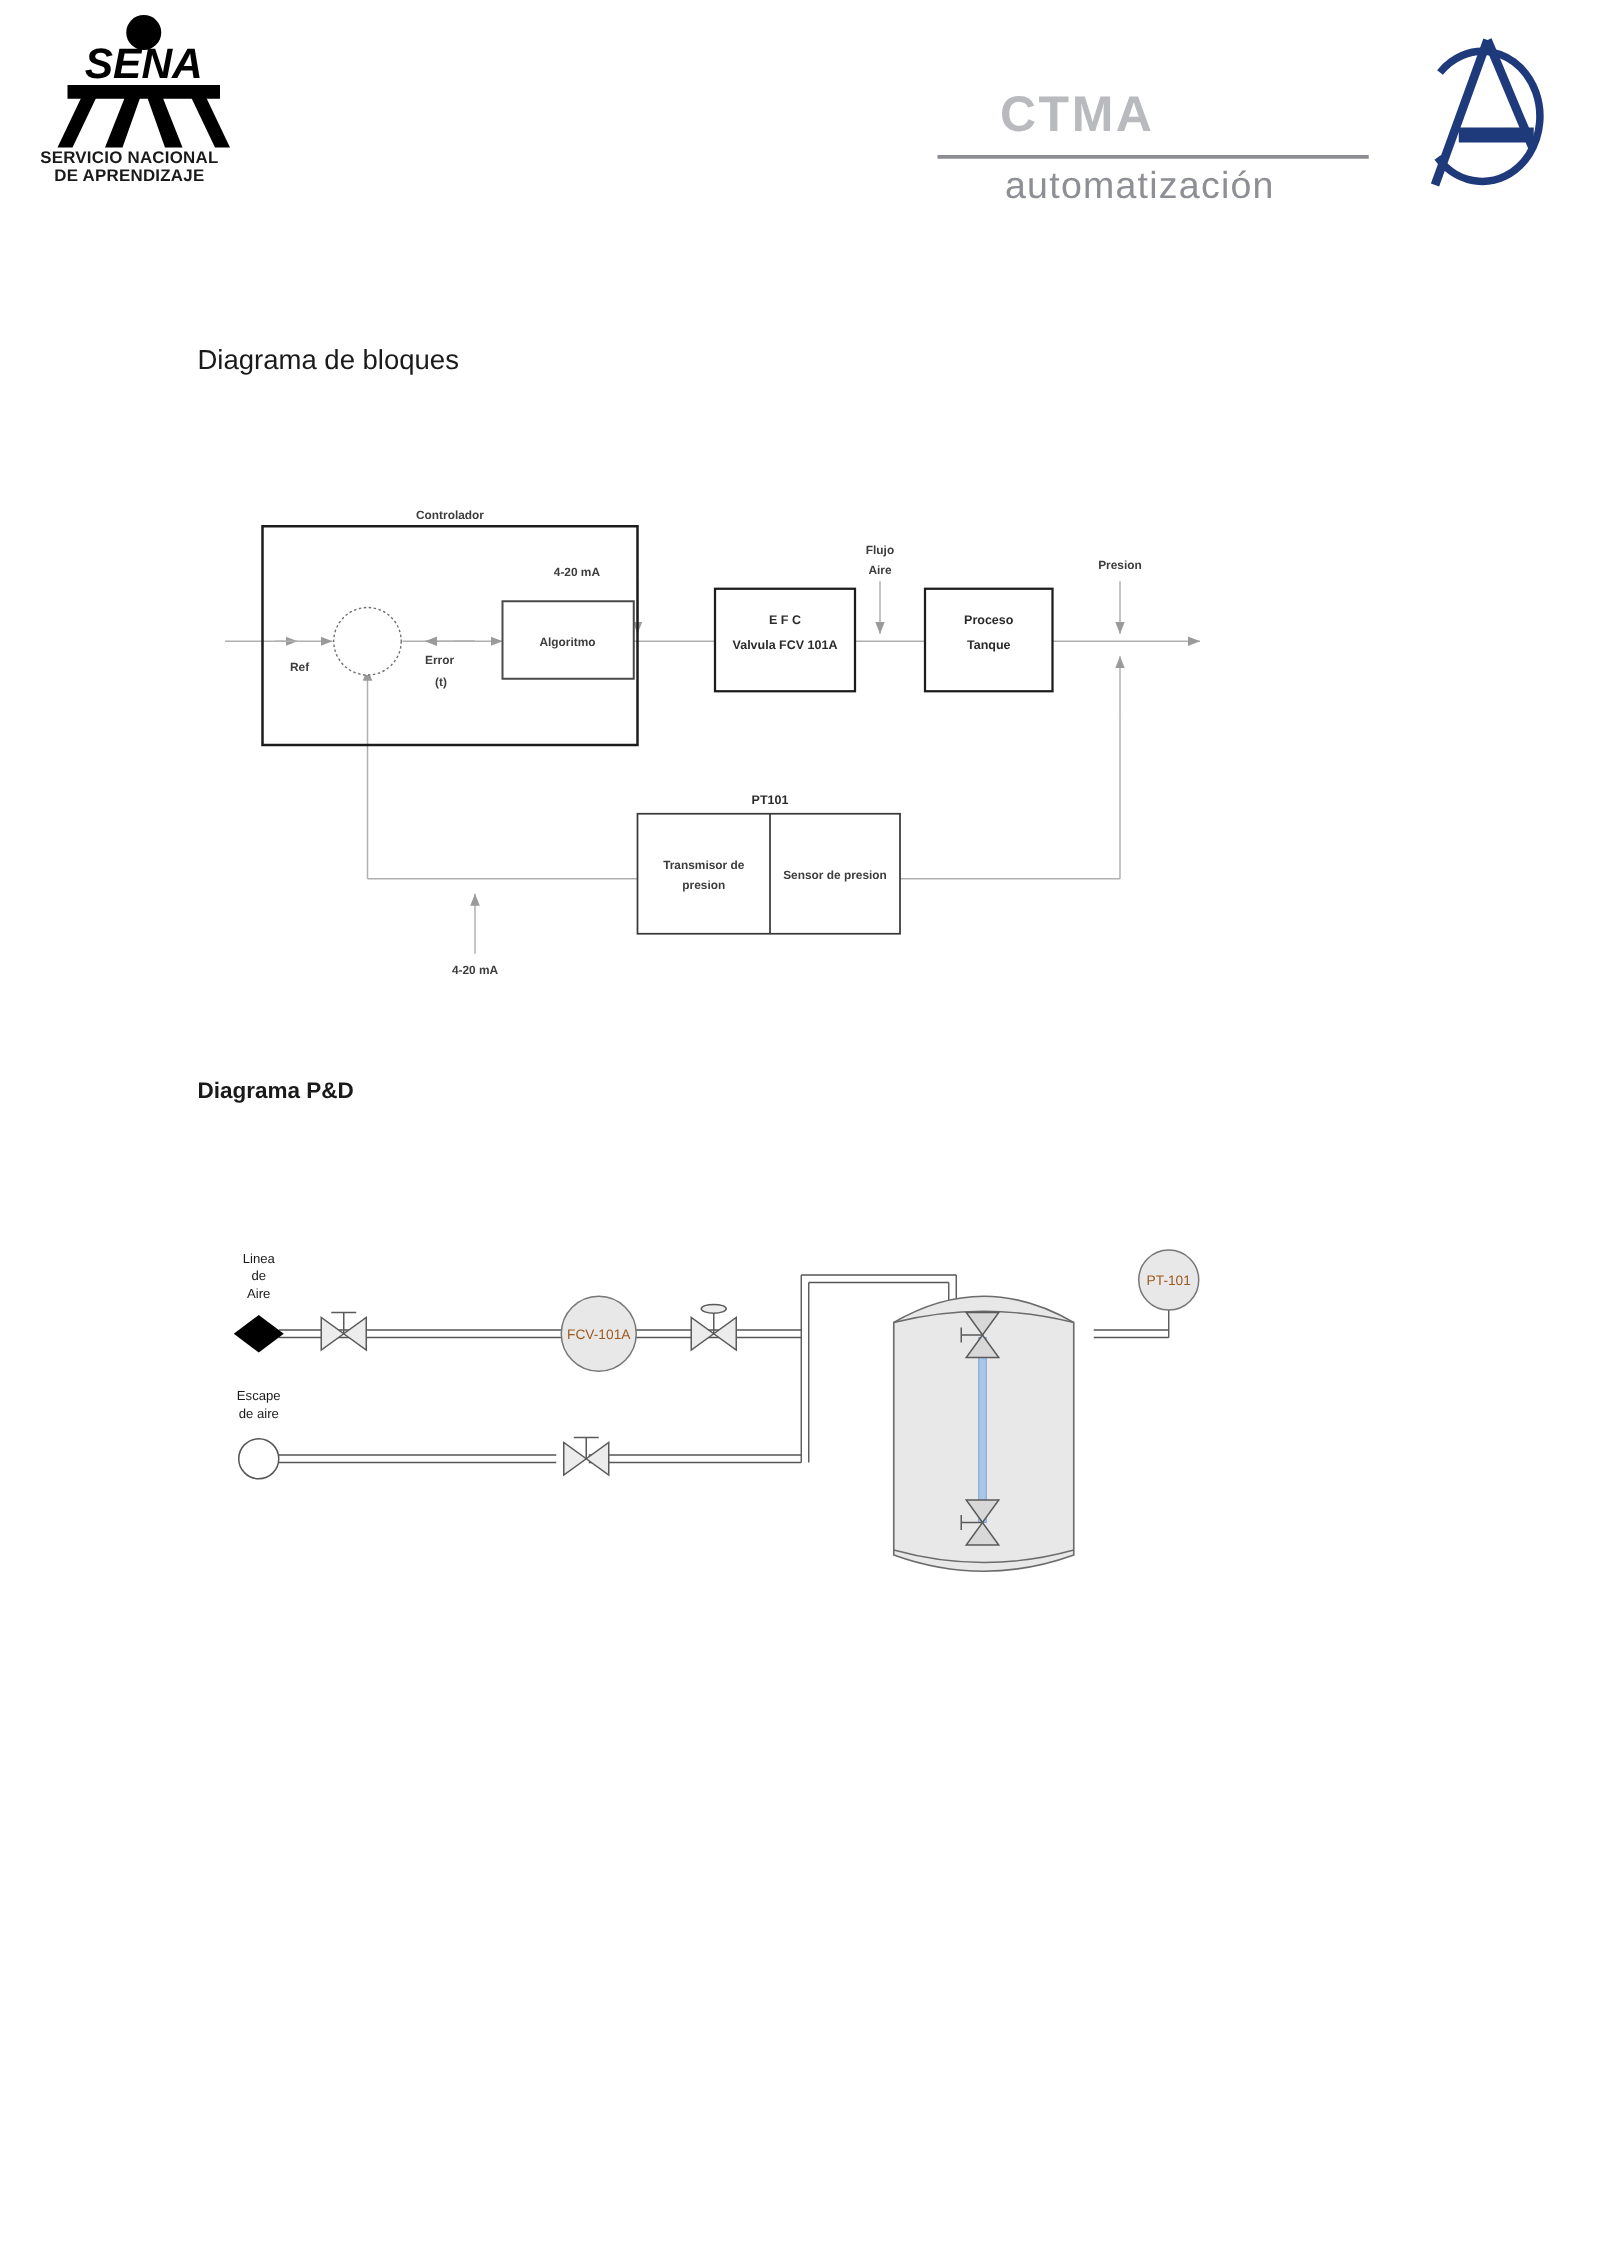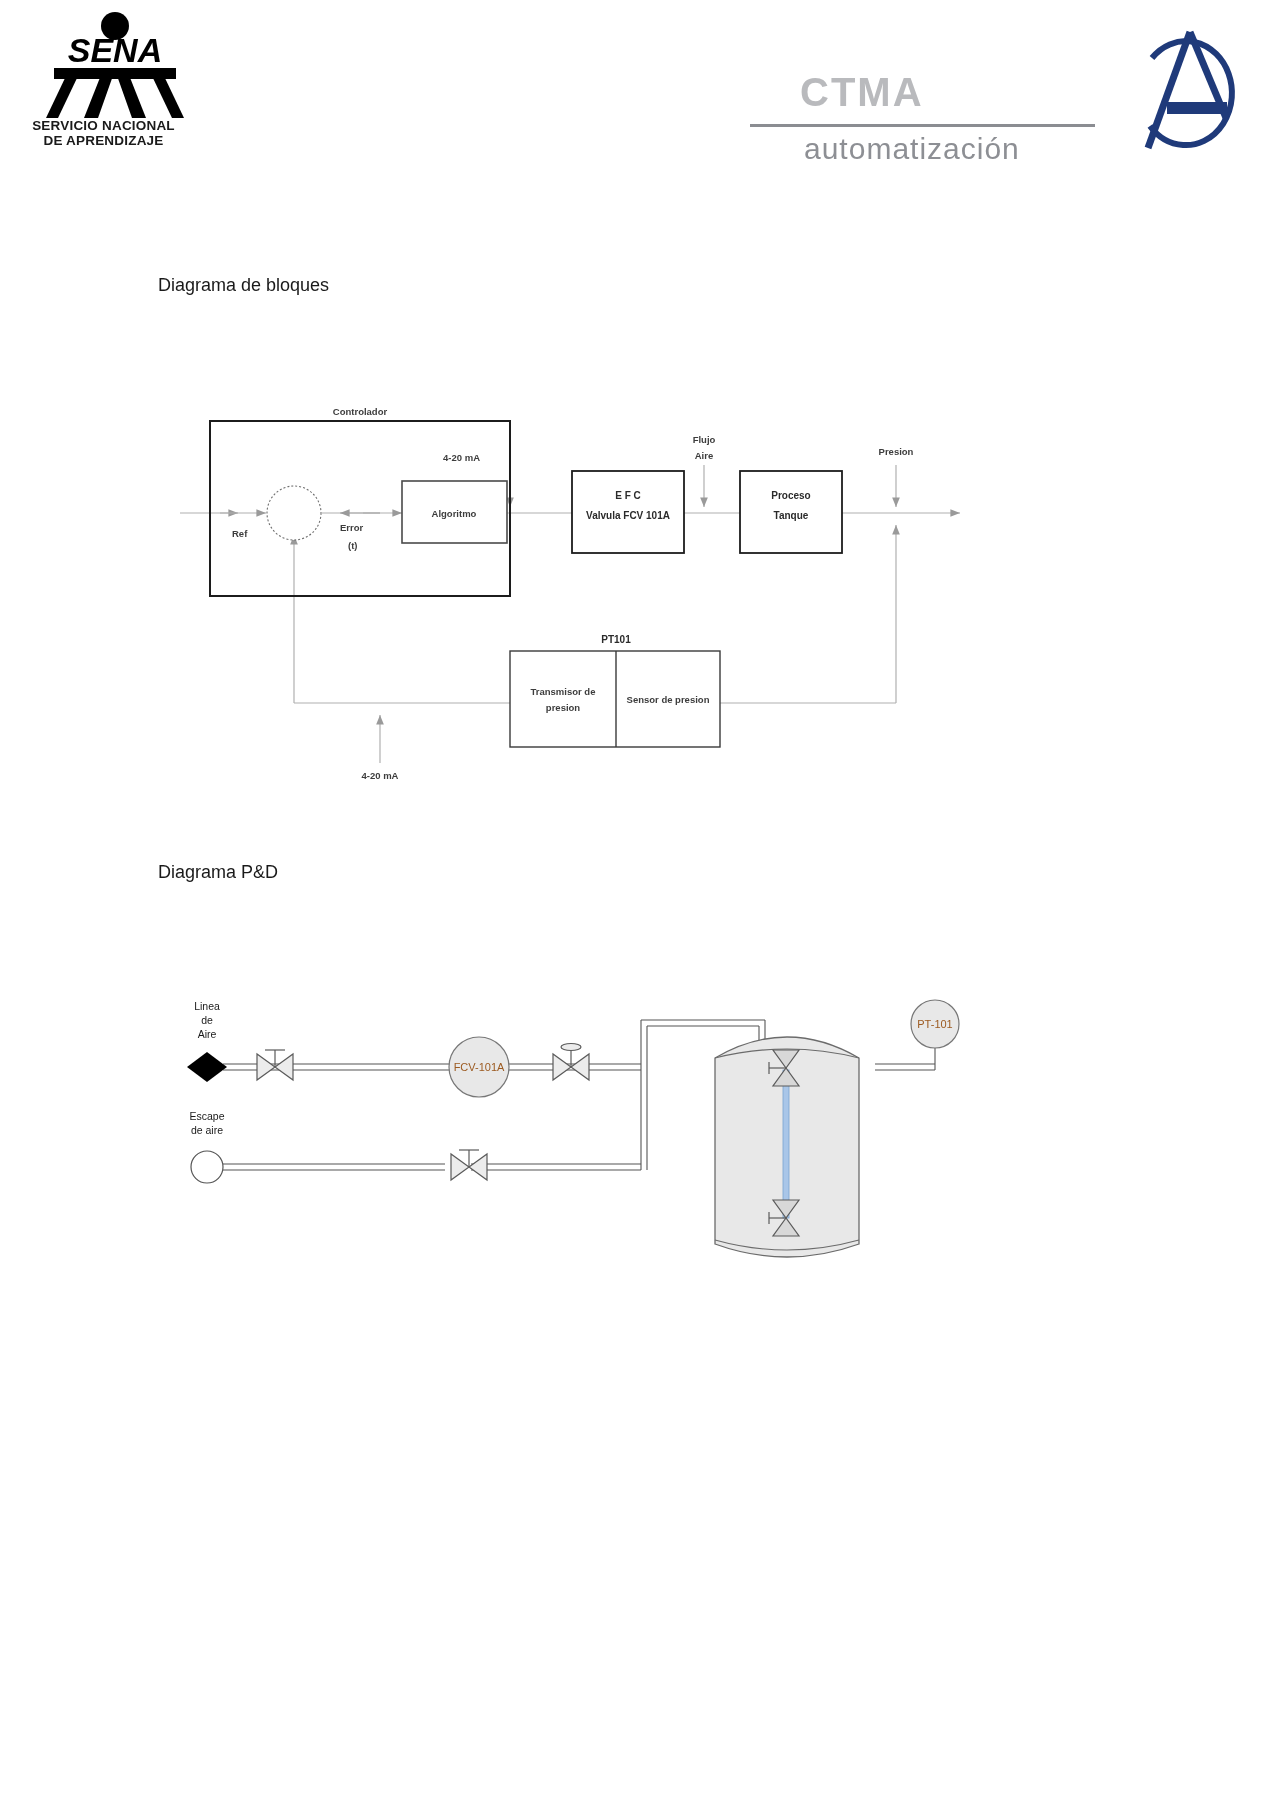--- a/index.html
+++ b/index.html
@@ -14,22 +14,22 @@
   .ctma{position:absolute;left:745px;top:20px;width:510px;height:140px;}
   .ctma-word{position:absolute;left:55px;top:50px;font-size:40px;letter-spacing:2px;
              color:#b9babd;font-family:"Liberation Sans",sans-serif;font-weight:bold;}
   .ctma-rule{position:absolute;left:5px;top:104px;width:345px;height:3px;background:#8b8d92;}
   .ctma-sub{position:absolute;left:15px;top:112px;font-size:30px;letter-spacing:1px;color:#8d8f94;margin-left:44px;}
   .ctma-mark{position:absolute;left:375px;top:2px;}
 
   
   .doc-title{position:absolute;left:0;top:180px;width:1115px;text-align:center;
              font-size:18px;letter-spacing:.2px;}
-  .h-blocks{position:absolute;left:158px;top:275px;font-size:18px;}
-  .h-pid{position:absolute;left:158px;top:862px;font-size:18px;}
+  .h-blocks{position:absolute;left:158px;top:275px;font-size:22px;}
+  .h-pid{position:absolute;left:158px;top:862px;font-size:18px;font-weight:bold;}
 
   
   .blockdiag{position:absolute;left:180px;top:403px;width:780px;height:370px;font-weight:bold;}
   .pid{position:absolute;left:175px;top:988px;width:790px;height:290px;}
   svg{display:block;overflow:visible;}
   .bd-txt{font-family:"Liberation Sans",sans-serif;font-size:9.5px;fill:#3d3d3d;}
   .bd-txt-b{font-family:"Liberation Sans",sans-serif;font-size:10px;fill:#2b2b2b;}
   .pid-txt{font-family:"Liberation Sans",sans-serif;font-size:10.5px;fill:#1a1a1a;}
   .tag-txt{font-family:"Liberation Sans",sans-serif;font-size:11px;fill:#9c5a20;}
 </style>

